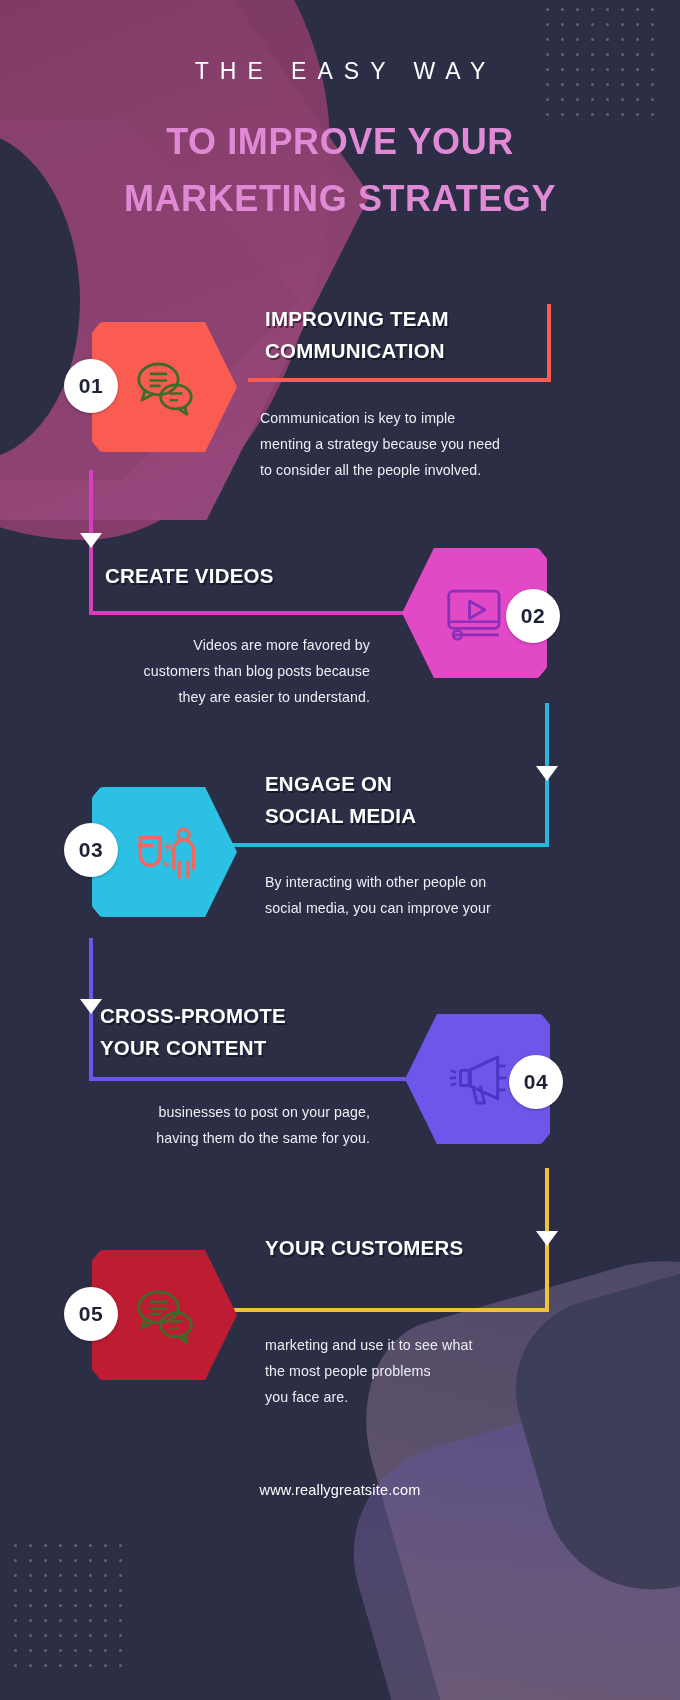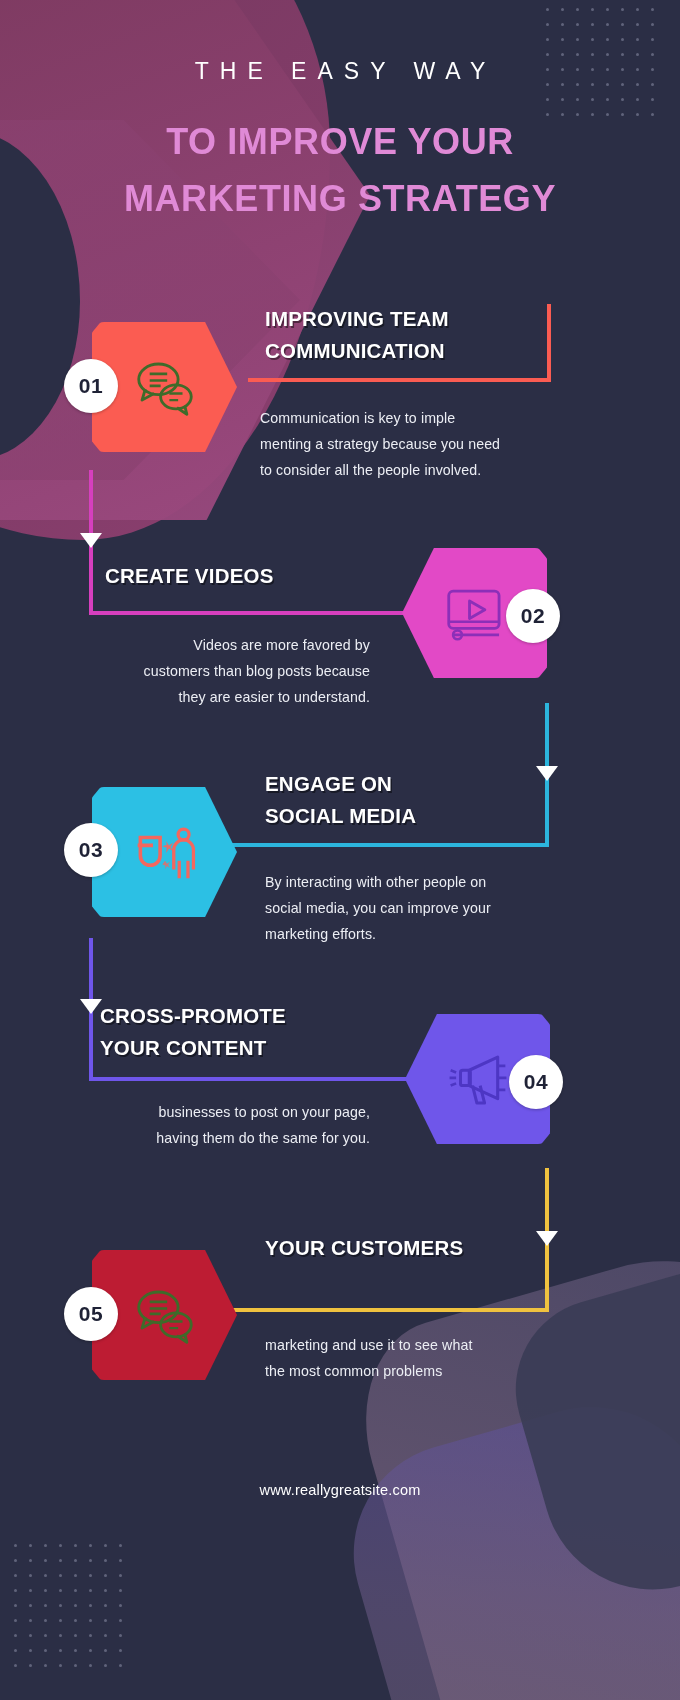--- a/index.html
+++ b/index.html
@@ -388,21 +388,20 @@
     <div class="num-badge" style="left:64px; top:823px;">
       <span>03</span>
     </div>
     <div class="heading" style="left:265px; top:768px;">
       <div>ENGAGE ON</div>
       <div>SOCIAL MEDIA</div>
     </div>
     <div class="desc" style="left:265px; top:870px; width:300px;">
       <div>By interacting with other people on</div>
       <div>social media, you can improve your</div>
-      <div>marketing efforts.</div>
     </div>
   </div>
 
   <div class="step">
     <div class="shape flip" style="left:405px; top:1014px; background:#6f56ea;">
       <svg viewBox="0 0 64 64">
         <path d="M24 24 L50 12 V50 L24 38 Z" fill="none" stroke="#4d36c4" stroke-width="2.8" stroke-linejoin="round"></path>
         <rect x="16" y="24" width="9" height="14" rx="2" fill="none" stroke="#4d36c4" stroke-width="2.8"></rect>
         <path d="M27 38 L31 54 h7 L34 38" fill="none" stroke="#4d36c4" stroke-width="2.8" stroke-linejoin="round"></path>
         <line x1="50" y1="20" x2="57" y2="20" stroke="#4d36c4" stroke-width="2.6"></line>
@@ -441,21 +440,22 @@
       </svg>
     </div>
     <div class="num-badge" style="left:64px; top:1287px;">
       <span>05</span>
     </div>
     <div class="heading" style="left:265px; top:1232px;">
       <div>YOUR CUSTOMERS</div>
     </div>
     <div class="desc" style="left:265px; top:1333px; width:300px;">
       <div>marketing and use it to see what</div>
-      <div>the most common problems</div>
+      <div>the most people problems</div>
+      <div>you face are.</div>
     </div>
   </div>
 
   <div class="footer">
     <span>www.reallygreatsite.com</span>
   </div>
 
 </div>
 
 </body></html>

